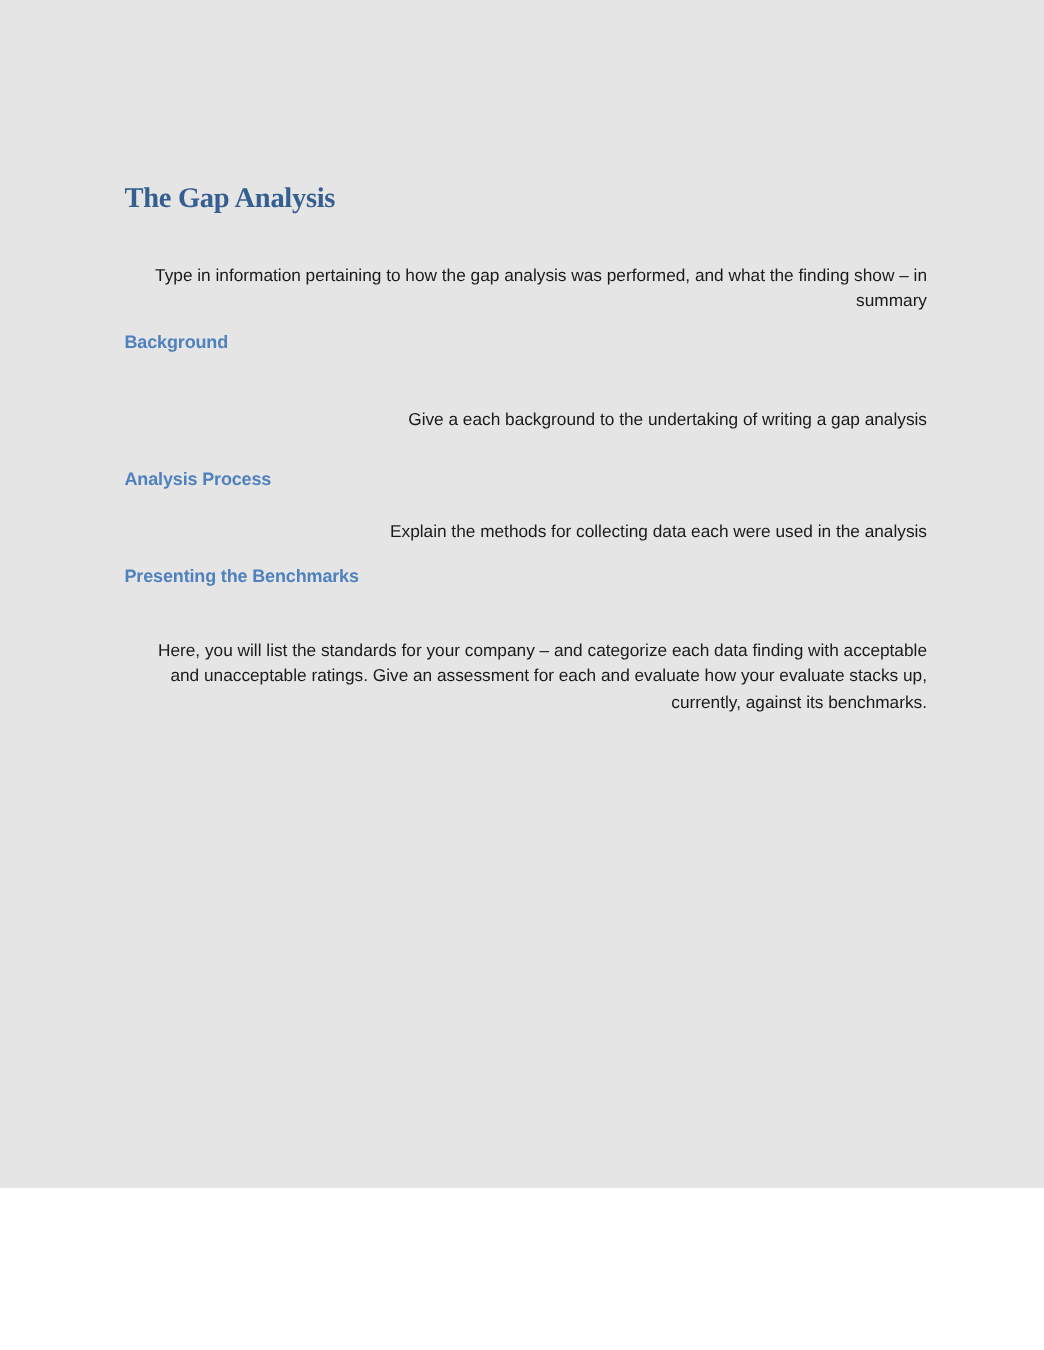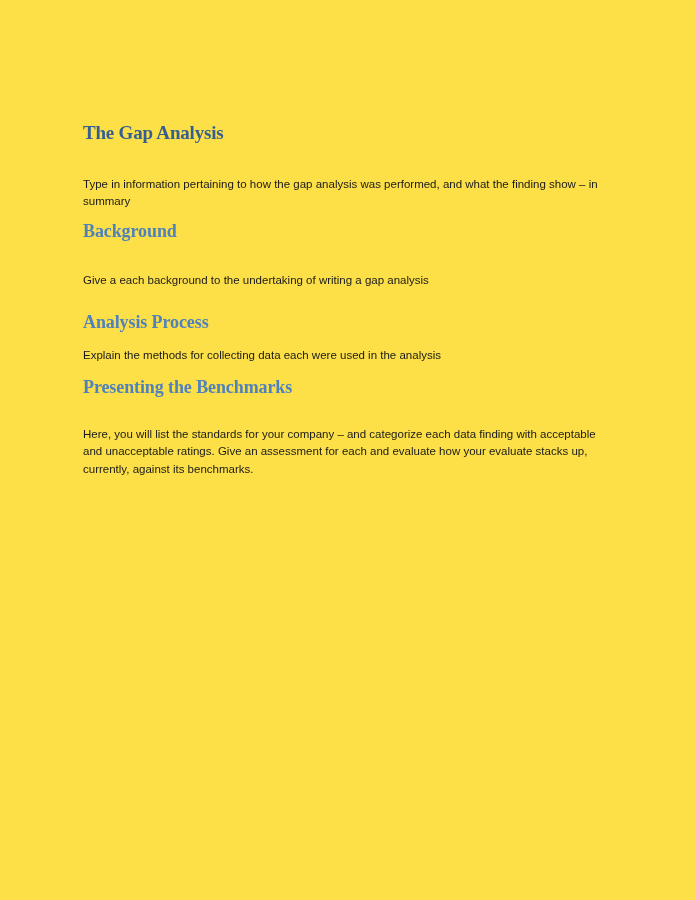--- a/index.html
+++ b/index.html
@@ -3,56 +3,57 @@
 <meta charset="utf-8">
 <style>
   html, body {
     margin: 0;
     padding: 0;
     background: #ffffff;
   }
   .page {
     position: relative;
     width: 696px;
-    height: 900px;
-    background: #fde047;
+    height: 792px;
+    background: #e5e5e5;
     overflow: hidden;
     font-family: "Liberation Sans", sans-serif;
   }
   .abs {
     position: absolute;
     left: 83px;
     width: 535px;
     margin: 0;
   }
   .doc-title {
     top: 122px;
     font-family: "Liberation Serif", "DejaVu Serif", serif;
     font-weight: bold;
     font-size: 19px;
     line-height: 1.2;
     letter-spacing: -0.2px;
     color: #365F91;
   }
   .h2 {
-    font-family: Liberation Serif, serif;
+    font-family: Liberation Sans, sans-serif;
     font-weight: bold;
-    font-size: 18px;
+    font-size: 12px;
     line-height: 1.22;
     letter-spacing: -0.1px;
     color: #4F81BD;
   }
   .h2-background  { top: 221px; }
   .h2-analysis    { top: 312px; }
   .h2-benchmarks  { top: 377px; }
   .body-par {
     font-family: "Liberation Sans", sans-serif;
     font-size: 11.5px;
     line-height: 17.25px;
     color: #1a1a1a;
+    text-align: right;
   }
   .p-intro      { top: 176px; }
   .p-background { top: 272px; }
   .p-analysis   { top: 347px; }
   .p-benchmarks { top: 426px; }
 </style>
 </head>
 <body>
 
 <div class="page">

